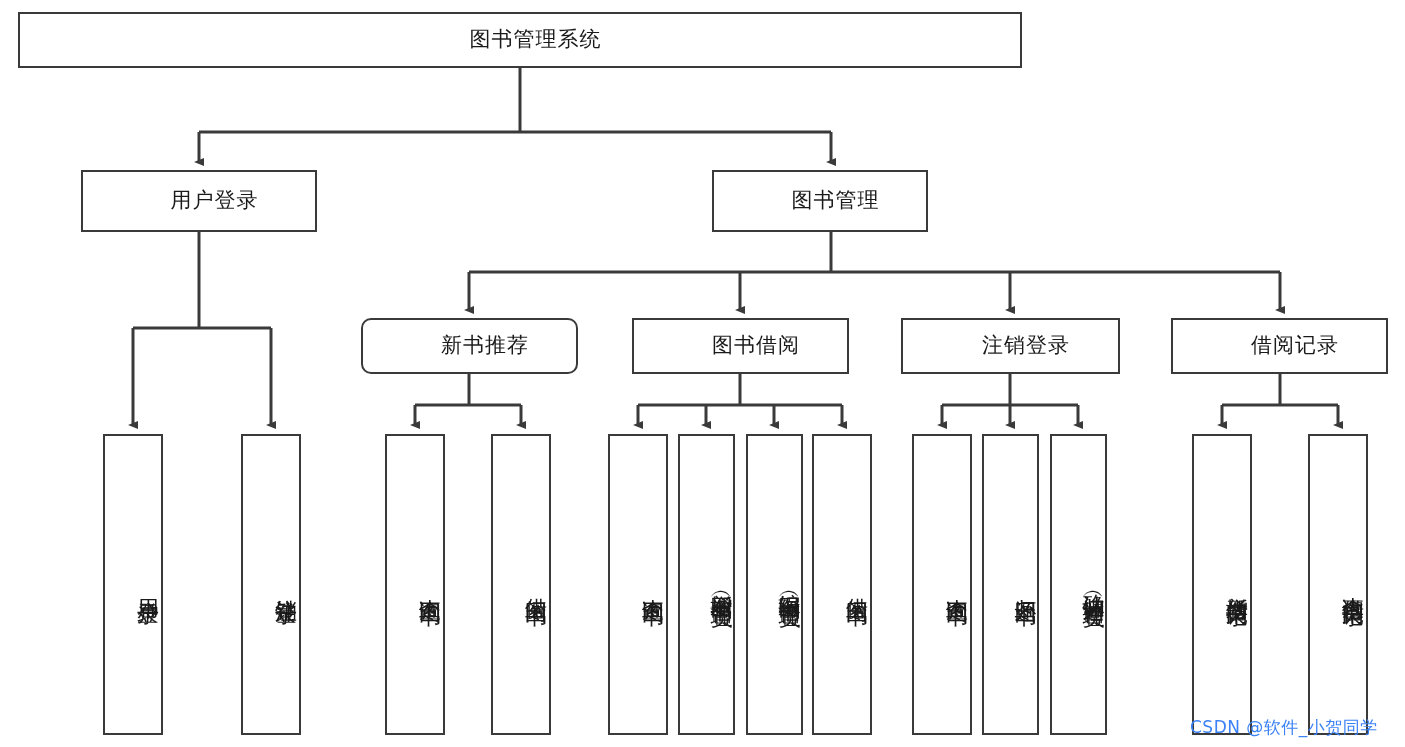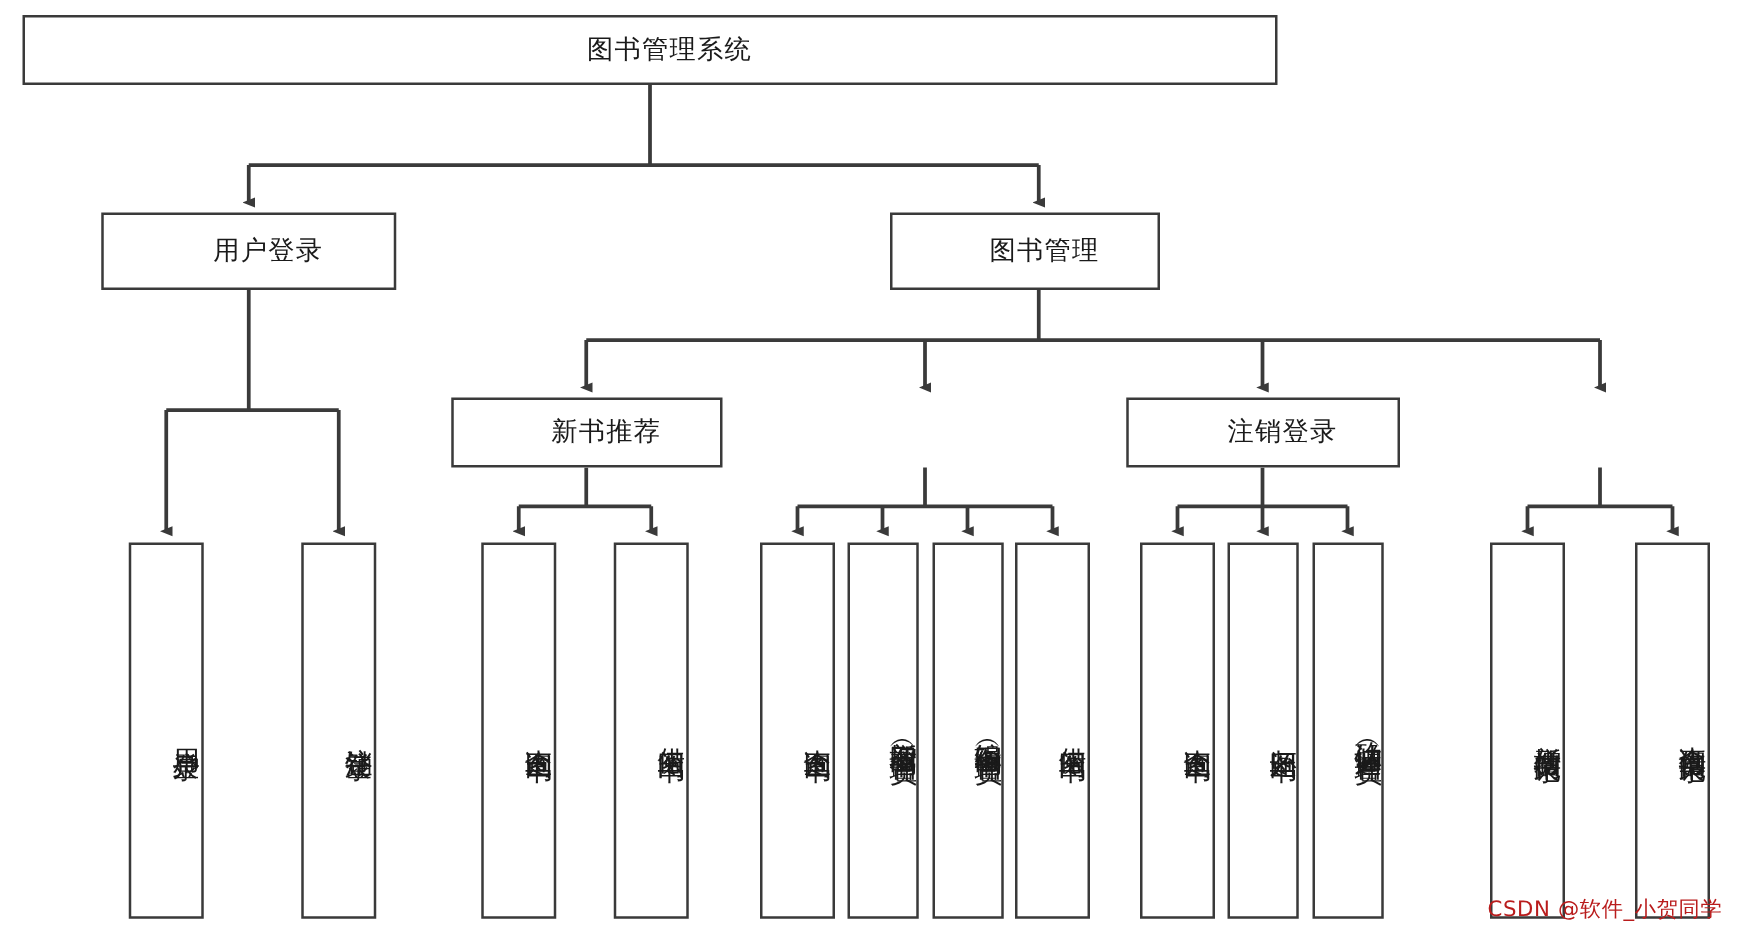--- a/index.html
+++ b/index.html
@@ -56,21 +56,21 @@
     text-orientation: upright;
     font-size: 22px;
     line-height: 1.32;
     letter-spacing: 2px;
     white-space: nowrap;
     display: block;
   }
   .watermark {
     position: absolute;
     font-size: 17px;
-    color: #b91c1c;
+    color: #3b82f6;
     white-space: nowrap;
     letter-spacing: 0.5px;
     font-family: "DejaVu Sans", "Liberation Sans", sans-serif;
   }
 </style>
 </head>
 <body>
 
 <div id="diagram-root">
 
@@ -128,25 +128,31 @@
     <span class="label">图书管理系统</span>
   </div>
 
   <div class="node level2 node-h" style="left:81px; top:170px; width:236px; height:62px;">
     <span class="label">用户登录</span>
   </div>
   <div class="node level2 node-h" style="left:712px; top:170px; width:216px; height:62px;">
     <span class="label">图书管理</span>
   </div>
 
-  <div class="node level3 node-h" style="left:361px; top:318px; width:217px; height:56px;">
+  <div class="node level3 node-h" style="left:361px; top:318px; width:217px; height:56px;border-radius:10px;">
     <span class="label">新书推荐</span>
+  </div>
+  <div class="node level3 node-h" style="left:632px; top:318px; width:217px; height:56px;">
+    <span class="label">图书借阅</span>
   </div>
   <div class="node level3 node-h" style="left:901px; top:318px; width:219px; height:56px;">
     <span class="label">注销登录</span>
+  </div>
+  <div class="node level3 node-h" style="left:1171px; top:318px; width:217px; height:56px;">
+    <span class="label">借阅记录</span>
   </div>
 
   <div class="node leaf" style="left:103px; top:434px; width:60px; height:301px;">
     <span class="label">用户登录</span>
   </div>
   <div class="node leaf" style="left:241px; top:434px; width:60px; height:301px;">
     <span class="label">注销登录</span>
   </div>
 
   <div class="node leaf" style="left:385px; top:434px; width:60px; height:301px;">

